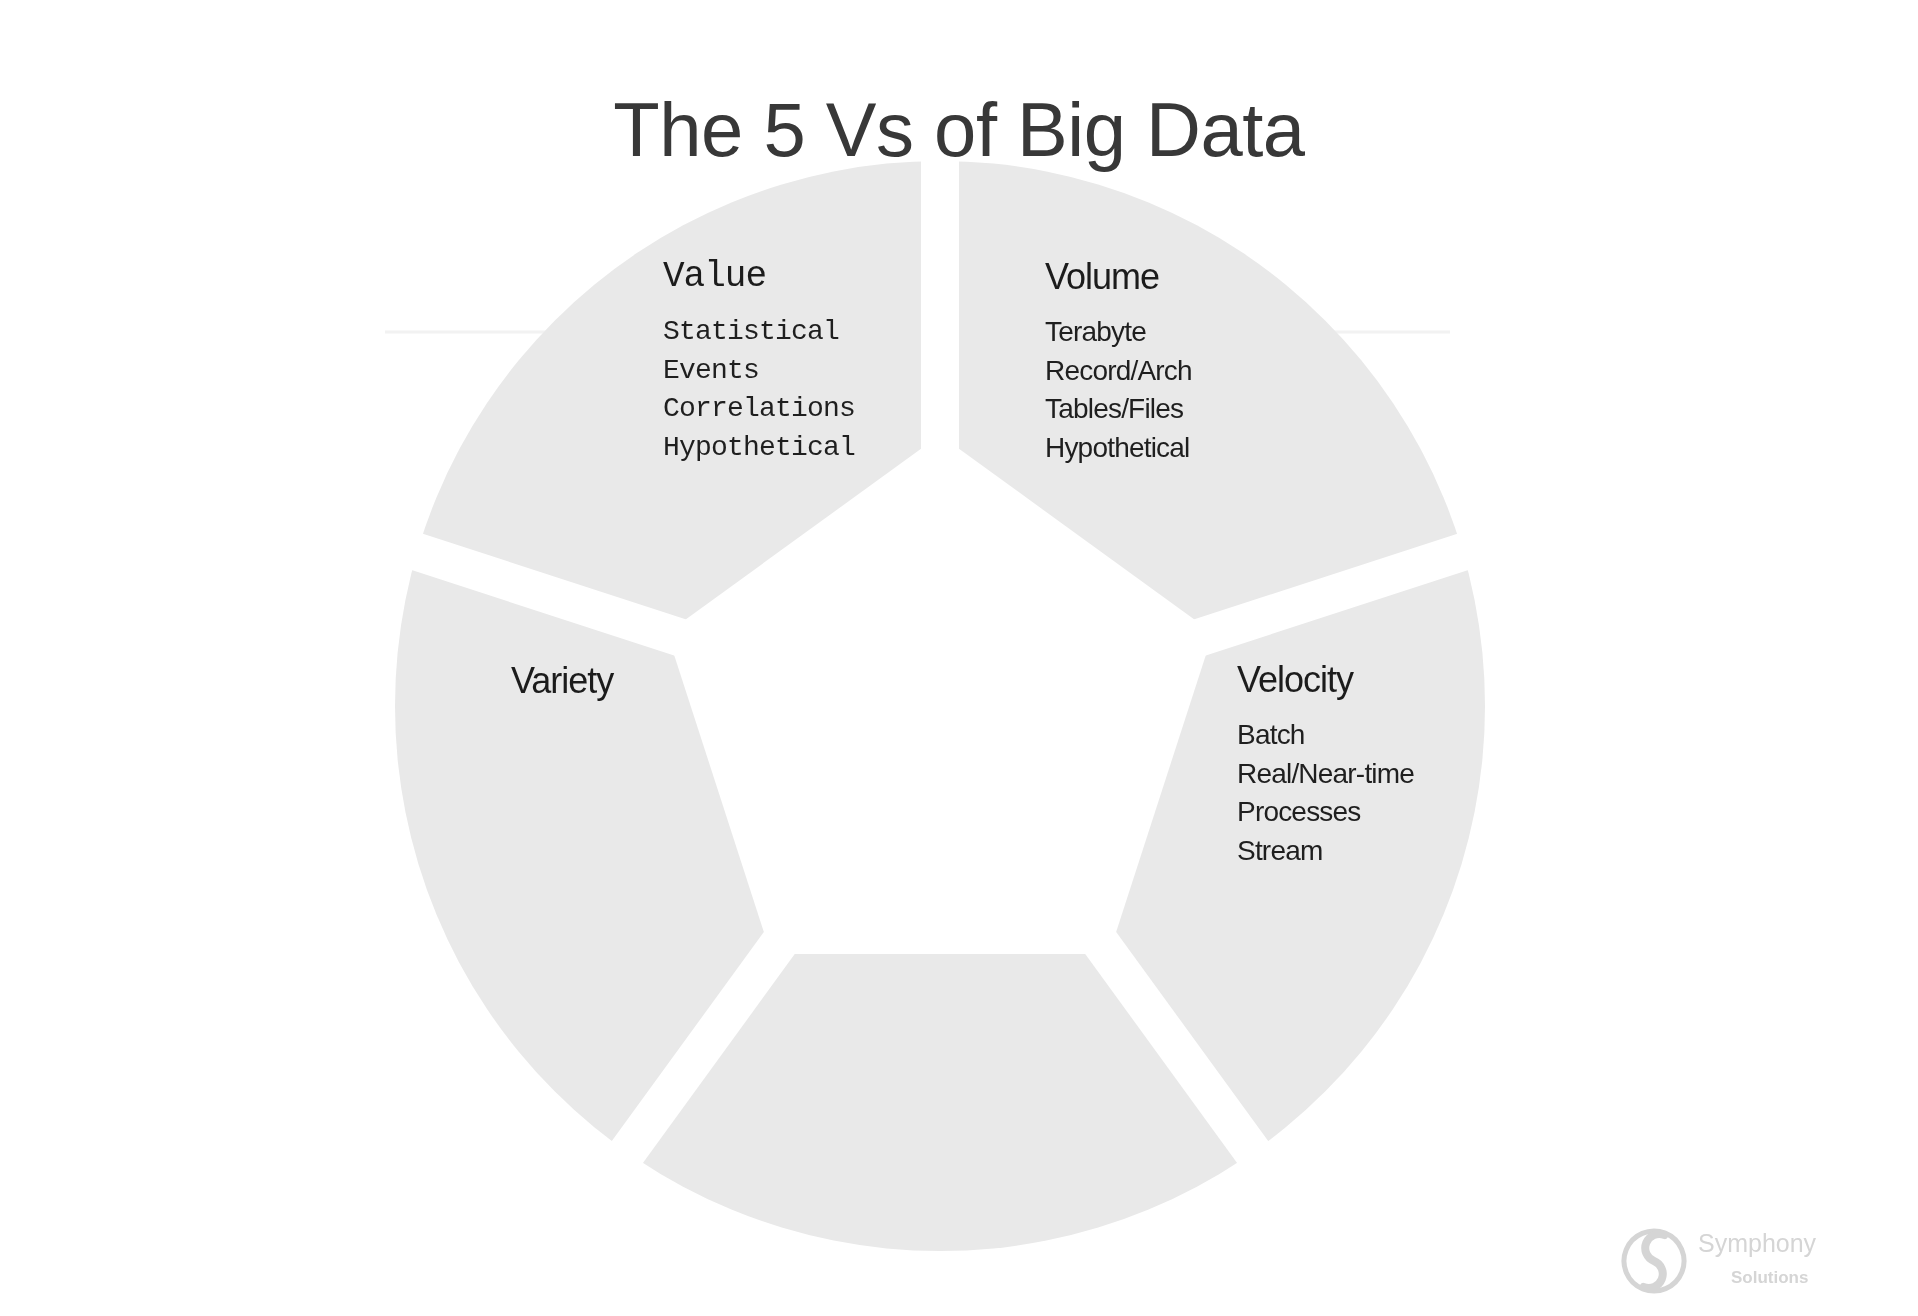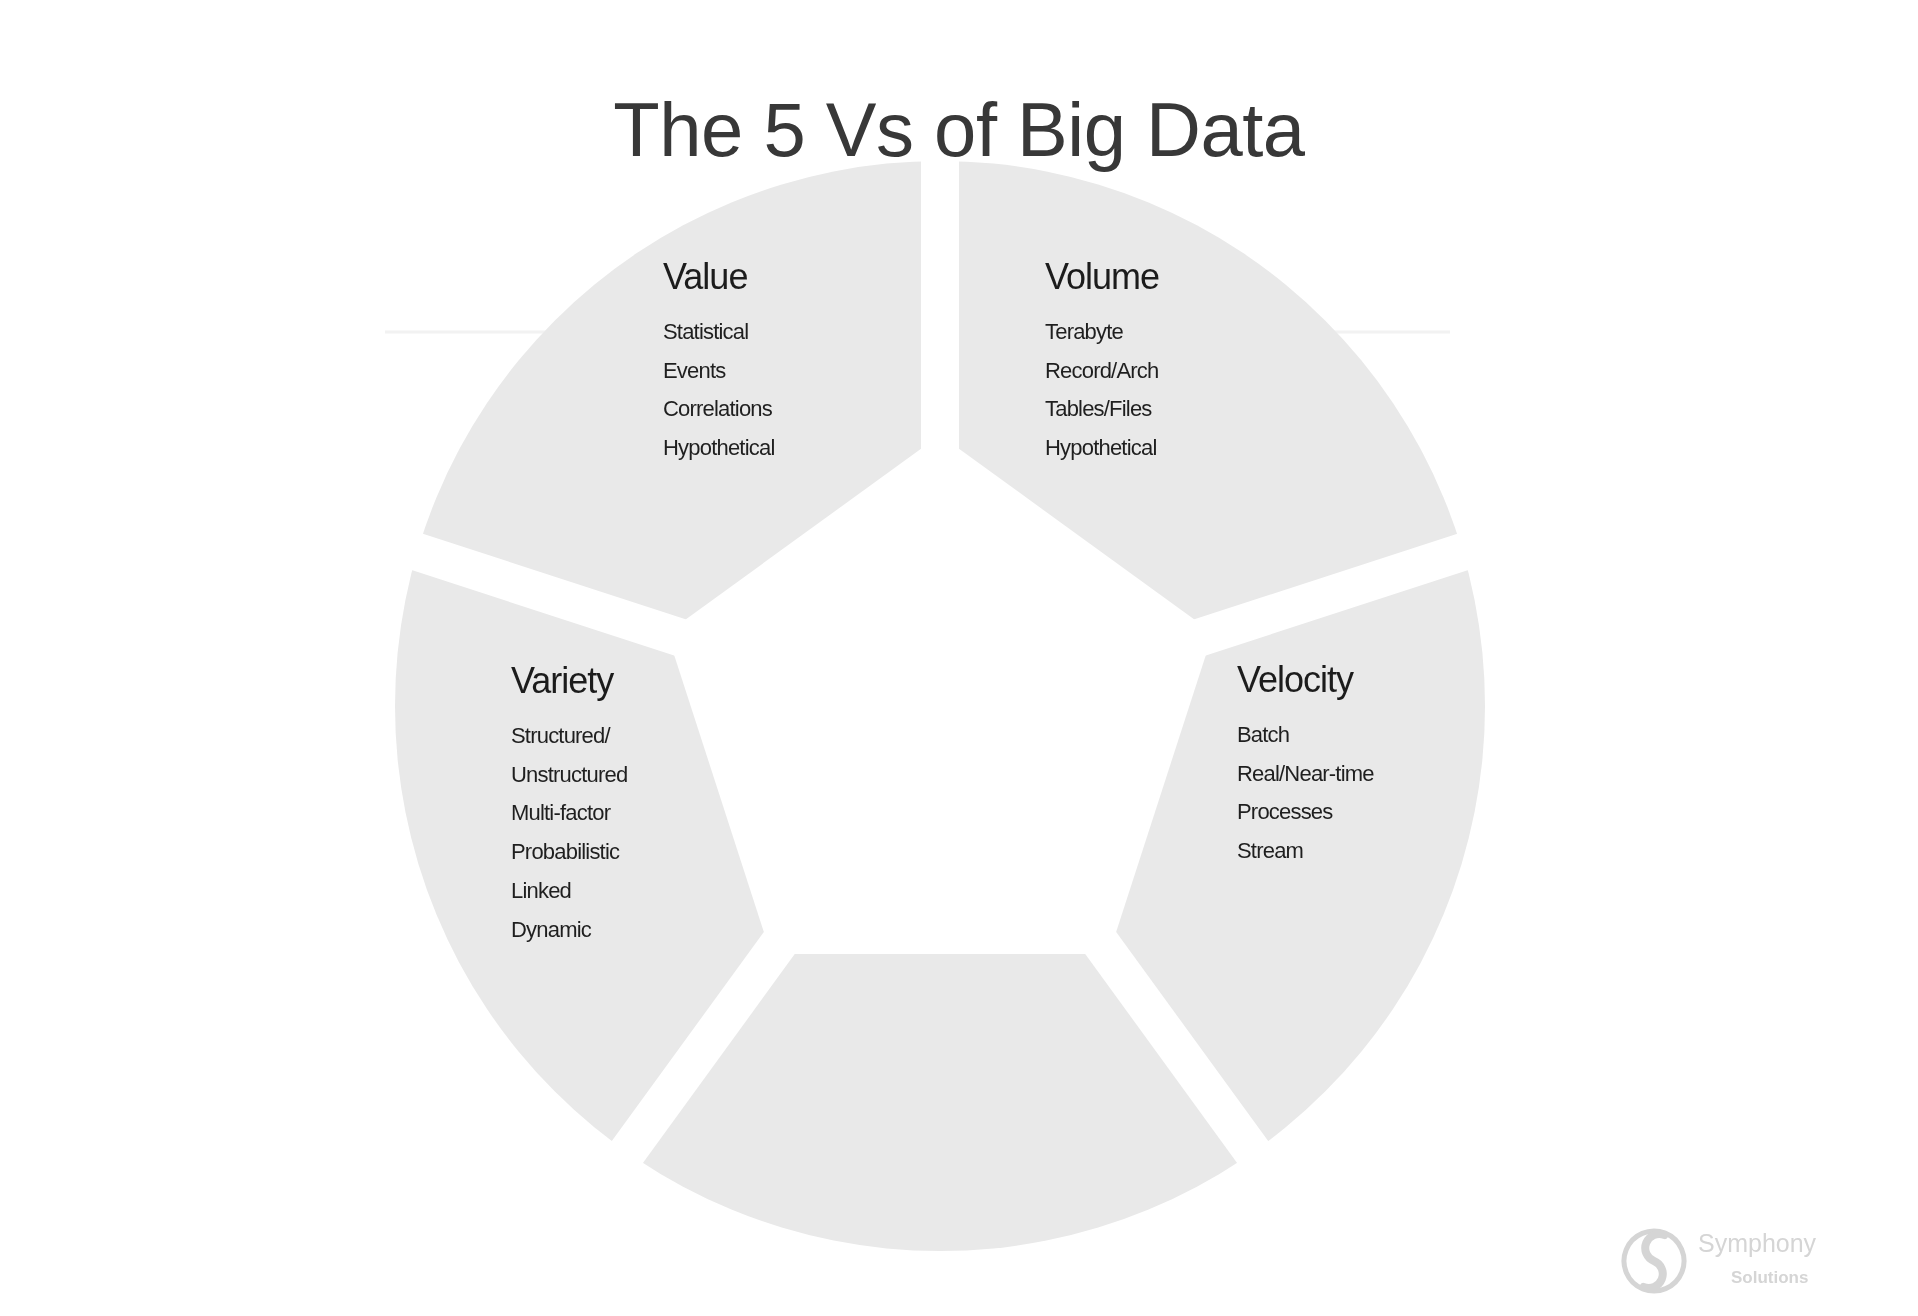--- a/index.html
+++ b/index.html
@@ -29,21 +29,21 @@
   .seg-title {
     font-size: 36px;
     line-height: 44px;
     font-weight: 500;
     letter-spacing: -1px;
     color: var(--c-heading, #1c1c1c);
     white-space: nowrap;
   }
   .seg-items { margin-top: 14px; }
   .seg-item {
-    font-size: 22px;
+    font-size: 28px;
     line-height: 38.7px;
     font-weight: 400;
     letter-spacing: -0.8px;
     color: var(--c-text, #1f1f1f);
     white-space: nowrap;
   }
 
   .copyright {
     position: absolute;
     left: 93px; top: 1254px;
@@ -75,21 +75,21 @@
 
     <line x1="940" y1="722" x2="940" y2="102" stroke-width="38" style="stroke:var(--c-background,#ffffff)"></line>
     <line x1="940" y1="722" x2="1530" y2="530" stroke-width="38" style="stroke:var(--c-background,#ffffff)"></line>
     <line x1="940" y1="722" x2="1305" y2="1224" stroke-width="38" style="stroke:var(--c-background,#ffffff)"></line>
     <line x1="940" y1="722" x2="575" y2="1224" stroke-width="38" style="stroke:var(--c-background,#ffffff)"></line>
     <line x1="940" y1="722" x2="350" y2="530" stroke-width="38" style="stroke:var(--c-background,#ffffff)"></line>
   </svg>
 
   <h1 class="page-title">The 5 Vs of Big Data</h1>
 
-  <div class="seg-block" style="left:663px;  top:255px;">
+  <div class="seg-block" style="left:663px;  top:255px;font-family:Liberation Mono, monospace;">
     <div class="seg-title">Value</div>
     <div class="seg-items">
         <div class="seg-item">Statistical</div>
         <div class="seg-item">Events</div>
         <div class="seg-item">Correlations</div>
         <div class="seg-item">Hypothetical</div>
       </div>
   </div>
 
   <div class="seg-block" style="left:1045px; top:255px;">
@@ -108,28 +108,20 @@
         <div class="seg-item">Batch</div>
         <div class="seg-item">Real/Near-time</div>
         <div class="seg-item">Processes</div>
         <div class="seg-item">Stream</div>
       </div>
   </div>
 
 
   <div class="seg-block" style="left:491px;  top:659px;margin-left:20px;">
     <div class="seg-title">Variety</div>
-    <div class="seg-items">
-        <div class="seg-item">Structured/</div>
-        <div class="seg-item">Unstructured</div>
-        <div class="seg-item">Multi-factor</div>
-        <div class="seg-item">Probabilistic</div>
-        <div class="seg-item">Linked</div>
-        <div class="seg-item">Dynamic</div>
-      </div>
   </div>
 
 
   <div class="logo">
     <svg class="logo-mark" width="74" height="76" viewBox="0 0 74 76">
       <g transform="rotate(22 37 38)">
         <circle cx="37" cy="38" r="30" fill="none" stroke-width="5" style="stroke:var(--c-muted,#d5d5d5)"></circle>
         <path d="M 37 10 A 14 14 0 1 0 37 38 A 14 14 0 1 1 37 66" fill="none" stroke-width="8" stroke-linecap="round" style="stroke:var(--c-muted,#d5d5d5)"></path>
       </g>
     </svg>

